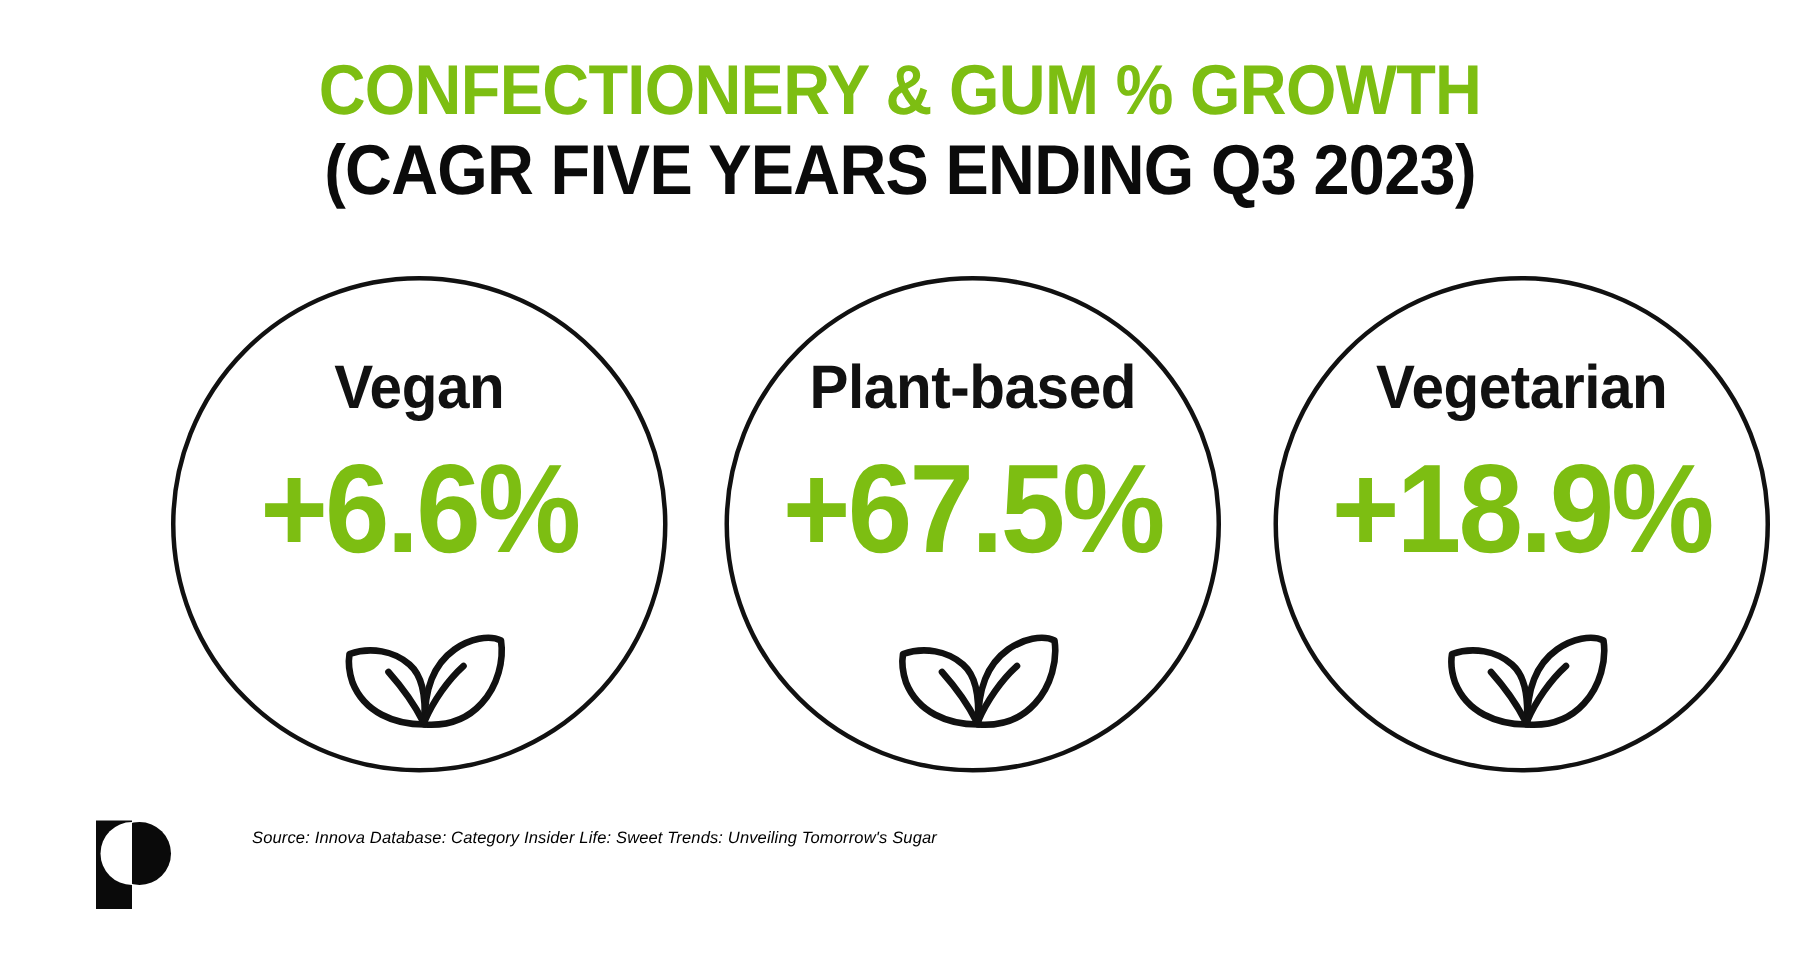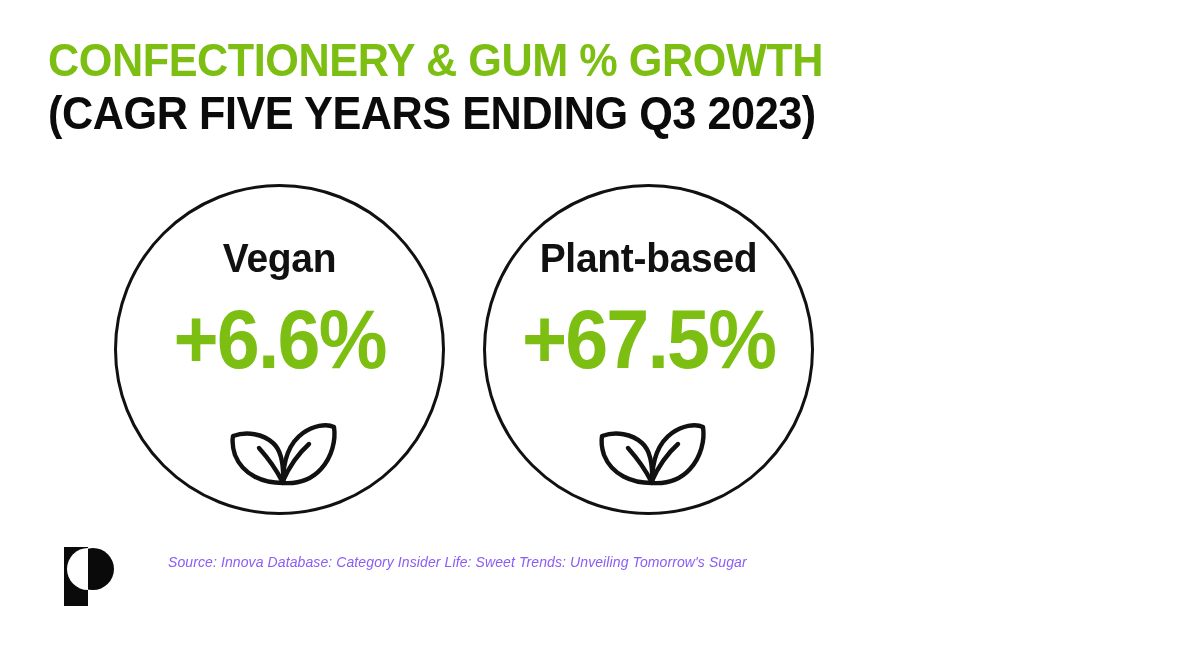--- a/index.html
+++ b/index.html
@@ -22,21 +22,21 @@
     height: 647px;
     background: #ffffff;
   }
 
   
   .title-block {
     position: absolute;
     left: 0;
     top: 36px;
     width: 1200px;
-    text-align: left;
+    text-align: center;
     line-height: 1.0;
   }
   .title-line {
     display: block;
     font-family: "Liberation Sans Narrow", "Liberation Sans", sans-serif;
     font-weight: 700;
     letter-spacing: -0.5px;
     white-space: nowrap;
     transform: scaleX(0.92);
     transform-origin: center top;
@@ -145,23 +145,23 @@
     width: 62px;
     height: 72px;
   }
   .source-text {
     position: absolute;
     left: 168px;
     top: 22px;
     width: 830px;
     font-family: "Liberation Sans Narrow", "Liberation Sans", sans-serif;
     font-style: italic;
-    font-size: 14px;
+    font-size: 11px;
     line-height: 1.78;
-    color: #8b5cf6;
+    color: #000000;
     letter-spacing: 0.1px;
   }
   .source-line { display: block; white-space: nowrap; }
 </style>
 </head>
 <body>
 
 <div class="infographic">
 
   <div class="title-block">
@@ -194,20 +194,34 @@
           <svg viewBox="0 0 112 74" xmlns="http://www.w3.org/2000/svg" fill="none" stroke="#111111" stroke-width="4.4" stroke-linecap="round" stroke-linejoin="round">
             <path d="M56 68 C 36 68, 16 60, 8 40 C 6 34, 5 27, 6 21 C 20 16, 36 19, 46 28 C 54 35, 57 47, 56 68 Z"></path>
             <path d="M56 68 C 56 44, 62 28, 76 18 C 86 11, 99 8, 107 12 C 109 25, 105 42, 94 54 C 84 65, 70 69, 56 68 Z"></path>
             <path d="M32 33 C 40 42, 49 54, 55 66"></path>
             <path d="M82 29 C 72 38, 62 52, 56 66"></path>
           </svg>
         </div>
       </div>
     </div>
 
+    <div class="stat-circle circle-3">
+      <div class="circle-inner">
+        <div class="stat-label">Vegetarian</div>
+        <div class="stat-value">+18.9%</div>
+        <div class="leaf-icon">
+          <svg viewBox="0 0 112 74" xmlns="http://www.w3.org/2000/svg" fill="none" stroke="#111111" stroke-width="4.4" stroke-linecap="round" stroke-linejoin="round">
+            <path d="M56 68 C 36 68, 16 60, 8 40 C 6 34, 5 27, 6 21 C 20 16, 36 19, 46 28 C 54 35, 57 47, 56 68 Z"></path>
+            <path d="M56 68 C 56 44, 62 28, 76 18 C 86 11, 99 8, 107 12 C 109 25, 105 42, 94 54 C 84 65, 70 69, 56 68 Z"></path>
+            <path d="M32 33 C 40 42, 49 54, 55 66"></path>
+            <path d="M82 29 C 72 38, 62 52, 56 66"></path>
+          </svg>
+        </div>
+      </div>
+    </div>
 
   </div>
 
   <div class="footer">
 
     <div class="logo">
       <svg viewBox="0 0 62 72" xmlns="http://www.w3.org/2000/svg">
         <defs>
           <mask id="pmask">
             <rect x="0" y="0" width="62" height="72" fill="#ffffff"></rect>

